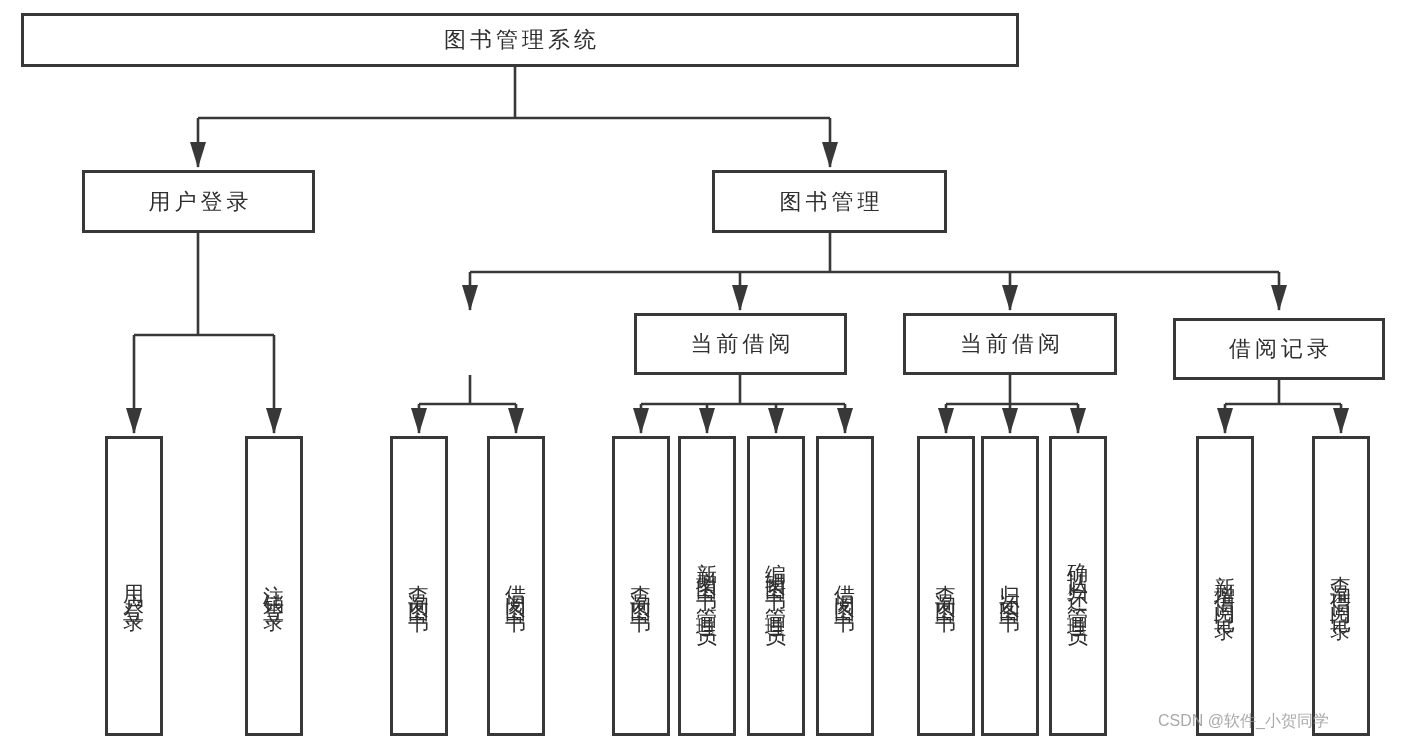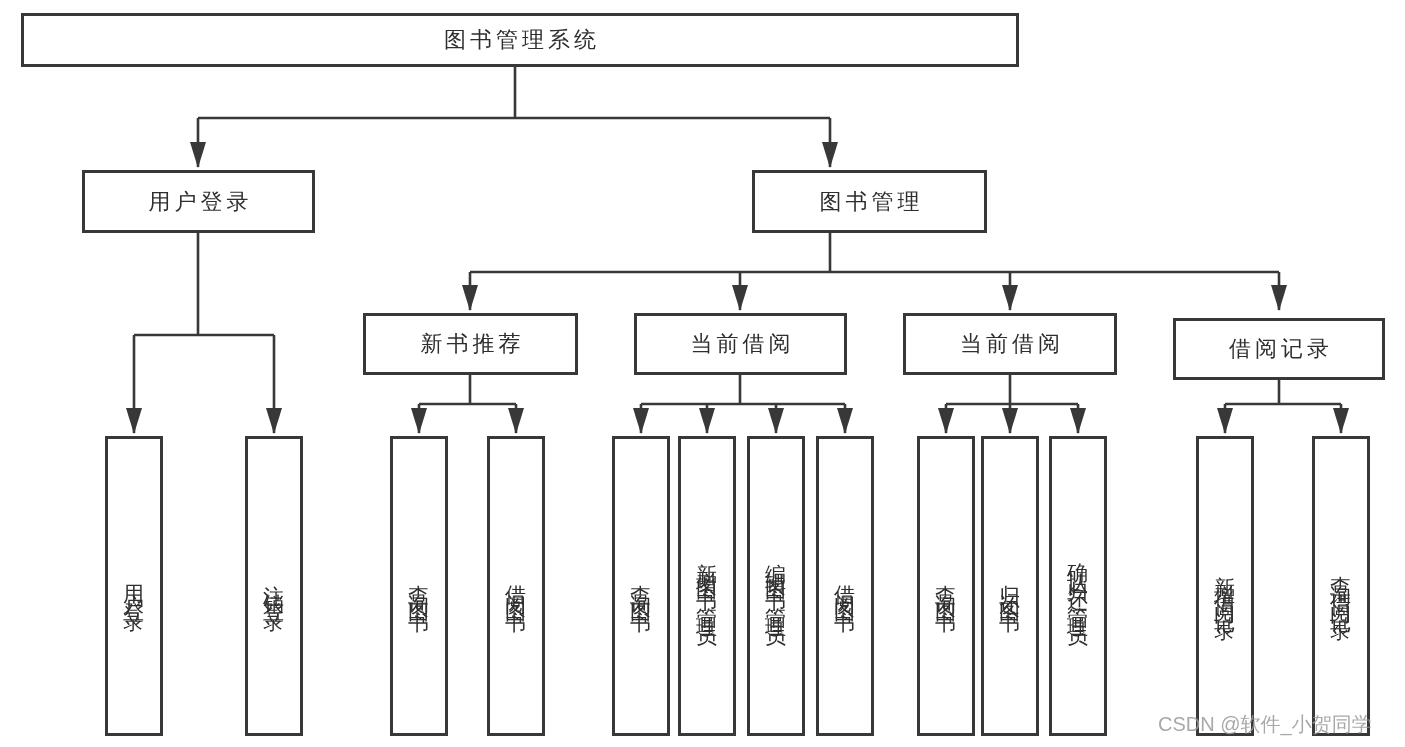--- a/index.html
+++ b/index.html
@@ -52,21 +52,21 @@
     writing-mode: vertical-rl;
     text-orientation: mixed;
     font-size: 21px;
     letter-spacing: 9px;
     line-height: 1;
   }
   .watermark {
     position: absolute;
     left: 1158px;
     top: 711px;
-    font-size: 20px;
+    font-size: 16px;
     color: var(--watermark);
     opacity: 0.85;
     white-space: nowrap;
     z-index: 3;
   }
 </style>
 </head>
 <body>
 
 <div class="canvas">
@@ -126,27 +126,24 @@
     </g>
   </svg>
 
   <div class="node h" style="left:21px; top:13px; width:998px; height:54px;">
     <span>图书管理系统</span>
   </div>
 
   <div class="node h" style="left:82px; top:170px; width:233px; height:63px;">
     <span>用户登录</span>
   </div>
-  <div class="node h" style="left:712px; top:170px; width:235px; height:63px;margin-left:40px;">
+  <div class="node h" style="left:712px; top:170px; width:235px; height:63px;">
     <span>图书管理</span>
   </div>
 
-  <div class="node h" style="left:363px; top:313px; width:215px; height:62px;">
-    <span>新书推荐</span>
-  </div>
   <div class="node h" style="left:634px; top:313px; width:213px; height:62px;">
     <span>当前借阅</span>
   </div>
   <div class="node h" style="left:903px; top:313px; width:214px; height:62px;align-items:center;">
     <span>当前借阅</span>
   </div>
   <div class="node h" style="left:1173px; top:318px; width:212px; height:62px;">
     <span>借阅记录</span>
   </div>
 

